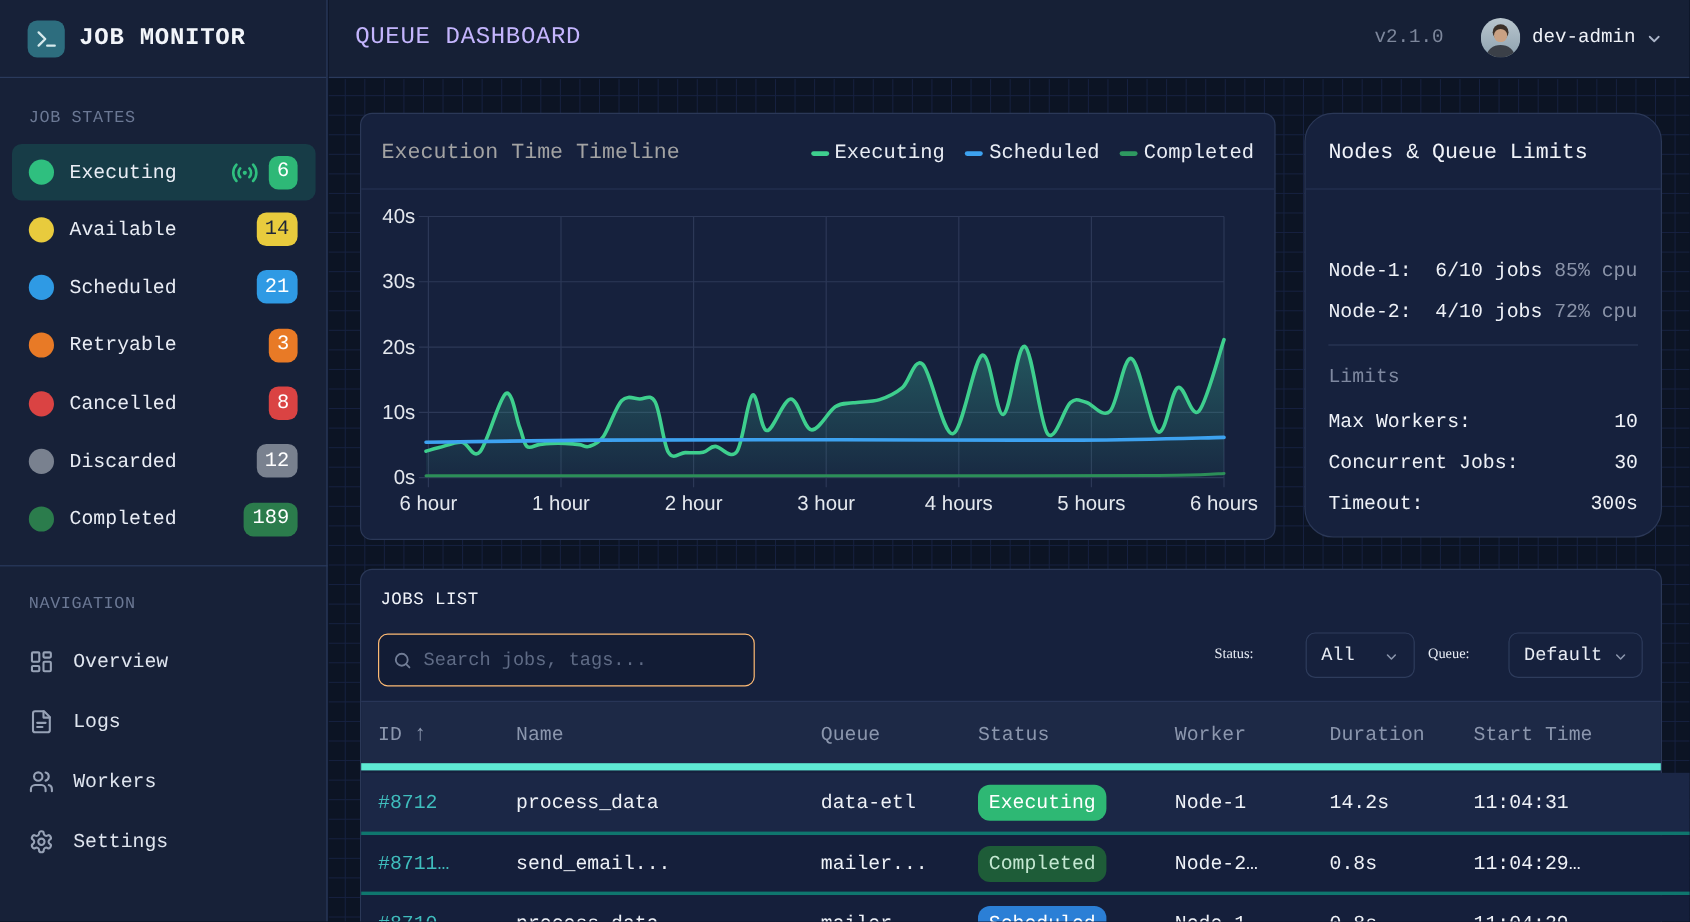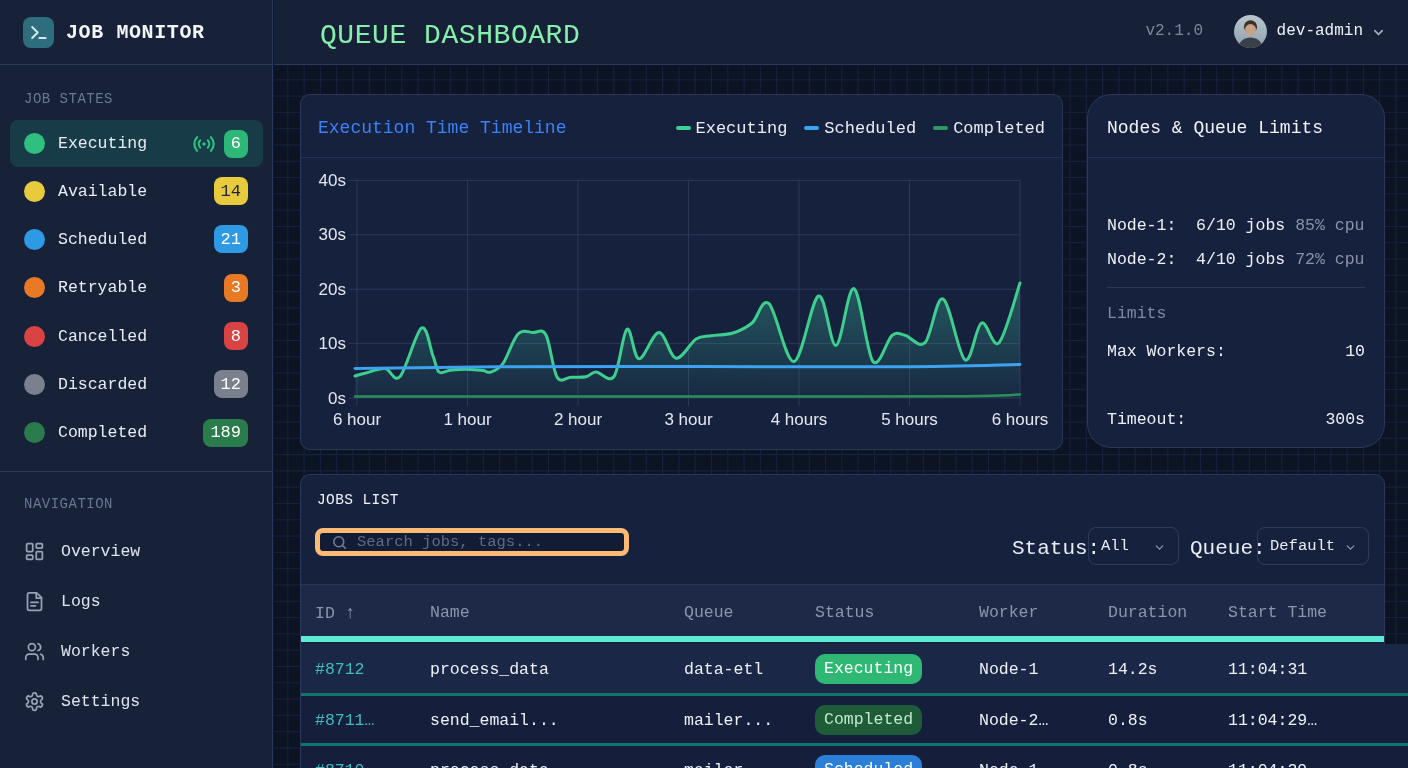--- a/index.html
+++ b/index.html
@@ -16,51 +16,51 @@
 .state-row.active { background:#173c47; border-radius:8px; margin:0 10px; padding-left:14px; height:47px; }
 .dot { width:21px; height:21px; border-radius:50%; flex:0 0 auto; }
 .state-name { color:#e9edf5; font-size:16.5px; margin-left:13px; }
 .badge { position:absolute; right:25px; top:50%; transform:translateY(-50%); height:28px; border-radius:8px; display:flex; align-items:center; justify-content:center; font-size:17px; padding:0 7px; color:#fff; }
 .state-row.active .badge { right:15px; }
 #nav { position:absolute; left:0; top:471px; width:273px; border-top:1px solid #2a3a5c; padding-top:24px; }
 .nav-row { height:50px; display:flex; align-items:center; padding-left:24px; color:#dfe5ef; font-size:16.5px; }
 .nav-row svg { margin-right:16px; color:#97a2b6; }
 
 #topbar { position:absolute; left:274px; top:0; width:1134px; height:65px; background:#162036; border-bottom:1px solid #2a3a5c; }
-#tb-title { position:absolute; left:22px; top:20px; color:#86efac; font-size:28px; letter-spacing:0.55px;margin-left:24px; }
+#tb-title { position:absolute; left:22px; top:20px; color:#c4b5fd; font-size:20px; letter-spacing:0.55px; }
 #tb-ver { position:absolute; right:205px; top:22px; color:#7d879c; font-size:16px; }
 #avatar { position:absolute; right:141px; top:15px; width:33px; height:33px; border-radius:50%; overflow:hidden; }
 #tb-user { position:absolute; right:45px; top:22px; color:#eef1f7; font-size:16px; }
 #tb-chev { position:absolute; right:22px; top:25px; color:#aab4c8; }
 
 #main { position:absolute; left:274px; top:66px; width:1134px; height:702px;
   background:#0c1424;
   background-image:linear-gradient(#162140 1px, transparent 1px), linear-gradient(90deg, #162140 1px, transparent 1px);
   background-size:16.3px 16.3px; background-position:-3px -3px; }
 .card { position:absolute; background:#16213d; border:1px solid #2b3857; border-radius:10px; }
 #chart-card { left:26px; top:28px; width:763px; height:356px; }
 #chart-head { height:63px; border-bottom:1px solid #253152; display:flex; align-items:center; padding:4px 17px 0 17px; white-space:nowrap; }
-#chart-title { color:#3b82f6; font-size:18px; flex:1 1 auto; }
+#chart-title { color:#a3a3a3; font-size:18px; flex:1 1 auto; }
 .leg { display:flex; align-items:center; margin-left:17px; }
 .leg-dash { width:15px; height:4.5px; border-radius:2px; margin-right:5px; }
 .leg-name { color:#e9edf5; font-size:17px; }
 #nodes-card { left:813px; top:28px; width:298px; height:354px;border-radius:24px; }
 #nodes-head { height:63px; border-bottom:1px solid #253152; display:flex; align-items:center; padding-left:19px; padding-top:4px; color:#f0f3f9; font-size:18px; }
 #nodes-body { position:absolute; left:19px; top:0; width:258px; height:354px; }
 .nc-line { position:absolute; left:0; width:258px; height:20px; line-height:20px; font-size:16.5px; color:#eef1f7; white-space:pre; }
 .nc-sub { color:#7e88a0; }
 .grey { color:#8a93a8; }
 .nc-div { position:absolute; left:0; width:258px; border-top:1px solid #2b3857; }
 .rt { position:absolute; right:0; top:0; }
 
 #jobs-card { left:26px; top:408px; width:1085px; height:380px; }
 #jobs-title { position:absolute; left:16px; top:17px; color:#f0f3f9; font-size:14.5px; letter-spacing:0.4px; }
-#search { position:absolute; left:14px; top:53px; width:314px; height:28px; border:5px solid #fdba74; border-radius:8px; background:#121c35; display:flex; align-items:center; padding-left:11px; }
+#search { position:absolute; left:14px; top:53px; width:314px; height:44px; border:1px solid #fdba74; border-radius:8px; background:#121c35; display:flex; align-items:center; padding-left:11px; }
 #search span { color:#5f6b85; font-size:15.5px; margin-left:9px; }
-.filt-label { position:absolute; top:62px; color:#e9edf5; font-size:21px; }
+.filt-label { position:absolute; top:62px; color:#e9edf5; font-size:12px;font-family:Liberation Serif, serif; }
 .filt-box { position:absolute; top:52px; height:38px; border:1px solid #2e3c5c; border-radius:8px; display:flex; align-items:center; color:#e9edf5; font-size:15.5px; }
 
 #thead { position:absolute; left:0; top:109px; width:1083px; height:58px; background:#1d2946; border-top:1px solid #283557; border-bottom:6px solid #5eead4; }
 .th { position:absolute; top:18px; color:#8b96ad; font-size:16.5px; }
 .trow { position:absolute; left:0; width:1302px; height:50px; border-bottom:3px solid #0f766e;font-family:Liberation Mono, monospace; }
 .td { position:absolute; top:50%; transform:translateY(-50%); color:#eef1f7; font-size:16.5px; white-space:pre; }
 .td.id { color:#3fbdbd; }
 .pill { position:absolute; top:50%; transform:translateY(-50%); height:30px; border-radius:10px; display:flex; align-items:center; padding:0 9px; font-size:16.5px; }
 </style>
 </head>
@@ -125,20 +125,21 @@
       </svg>
     </div>
     <div class="card" id="nodes-card">
       <div id="nodes-head">Nodes &amp; Queue Limits</div>
       <div id="nodes-body">
         <div class="nc-line" style="top:121px;">Node-1:  6/10 jobs <span class="grey">85% cpu</span></div>
         <div class="nc-line" style="top:155px;">Node-2:  4/10 jobs <span class="grey">72% cpu</span></div>
         <div class="nc-div" style="top:192px;"></div>
         <div class="nc-line nc-sub" style="top:209px;">Limits</div>
         <div class="nc-line" style="top:247px;">Max Workers:<span class="rt">10</span></div>
+        <div class="nc-line" style="top:281px;">Concurrent Jobs:<span class="rt">30</span></div>
         <div class="nc-line" style="top:315px;">Timeout:<span class="rt">300s</span></div>
       </div>
     </div>
     <div class="card" id="jobs-card">
       <div id="jobs-title">JOBS LIST</div>
       <div id="search">
           <svg width="17" height="17" viewBox="0 0 24 24" fill="none" stroke="#717d96" stroke-width="2.2" stroke-linecap="round">
             <circle cx="11" cy="11" r="7"></circle>
             <line x1="20" y1="20" x2="16.2" y2="16.2"></line>
           </svg>

